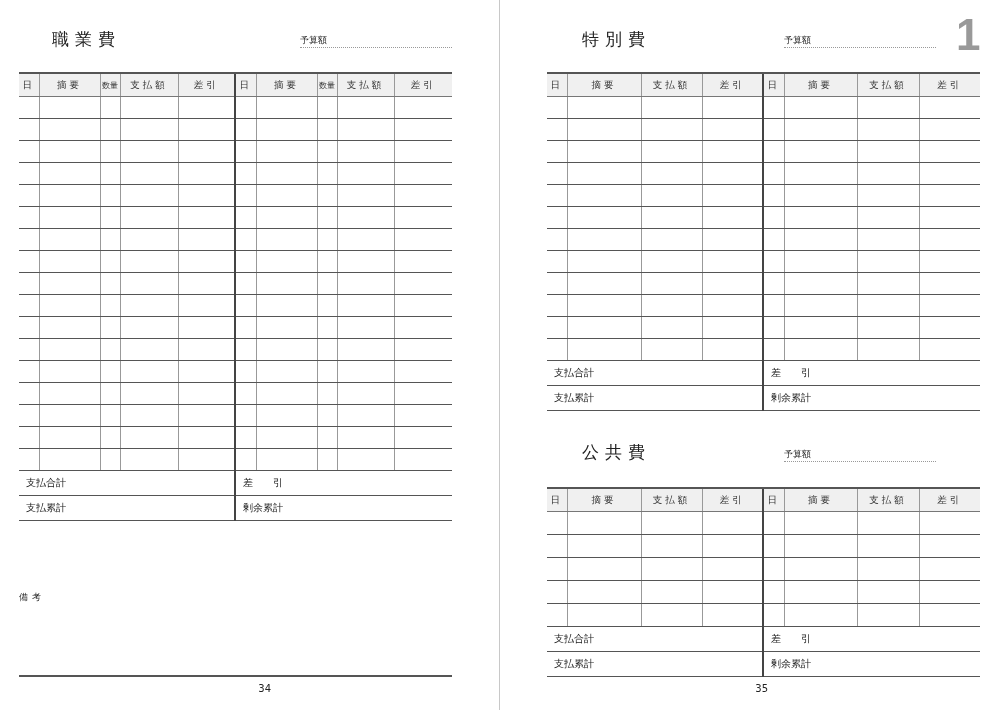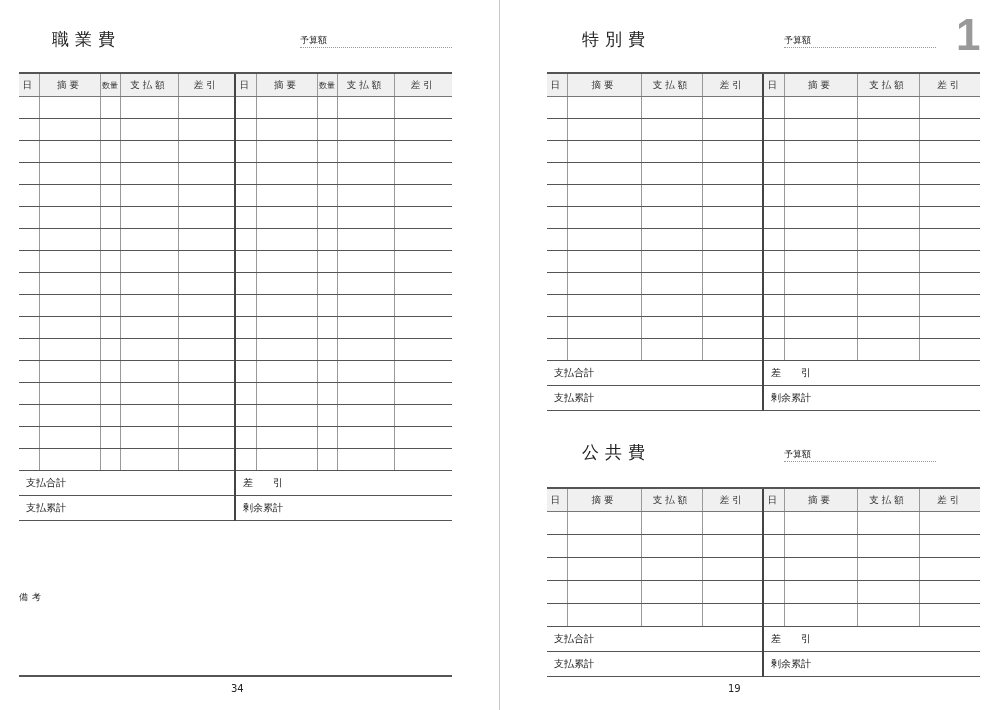--- a/index.html
+++ b/index.html
@@ -13,21 +13,21 @@
   .big-num{position:absolute;font-family:"Liberation Sans",sans-serif;font-weight:bold;font-size:44px;color:#999;}
   table.ledger{position:absolute;border-collapse:collapse;table-layout:fixed;}
   table.ledger th{background:#f0f0f0;font-weight:normal;font-size:9.5px;letter-spacing:3px;height:22px;padding:0;border-top:2px solid #555;border-bottom:1px solid #777;border-left:1px solid #999;text-align:center;color:#333;}
   table.ledger td{height:21px;padding:0;border-bottom:1px solid #555;border-left:1px solid #999;}
   table.ledger th:first-child, table.ledger td:first-child{border-left:none;}
   table.ledger .sep{border-left:2px solid #444 !important;}
   table.ledger th.qty{letter-spacing:0;font-size:8px;}
   table.ledger tr.sum td{height:24px;font-size:10px;padding-left:7px;letter-spacing:0;border-bottom:1.5px solid #555;color:#222;}
   .remarks{position:absolute;font-size:9px;letter-spacing:4px;}
   .bottom-rule{position:absolute;height:2px;background:#555;}
-  .page-num{position:absolute;font-size:10px;color:#222;text-align:left;width:40px;}
+  .page-num{position:absolute;font-size:10px;color:#222;text-align:right;width:40px;}
 </style>
 </head>
 <body>
 
 <div class="page" id="left-page">
   <div class="title" style="left:52px;top:28px;">職業費</div>
   <div class="budget" style="left:300px;top:32px;width:152px;">予算額</div>
 
   <table class="ledger" id="left-table" style="left:19px;top:72px;width:433px;">
     <colgroup>
@@ -526,14 +526,14 @@
         <td colspan="4">支払合計</td>
         <td colspan="4" class="sep">差　　引</td>
       </tr>
       <tr class="sum">
         <td colspan="4">支払累計</td>
         <td colspan="4" class="sep">剰余累計</td>
       </tr>
     </tfoot>
   </table>
 
-  <div class="page-num" style="left:228px;top:683px;">19</div>
+  <div class="page-num" style="left:228px;top:683px;">35</div>
 </div>
 
 </body></html>

